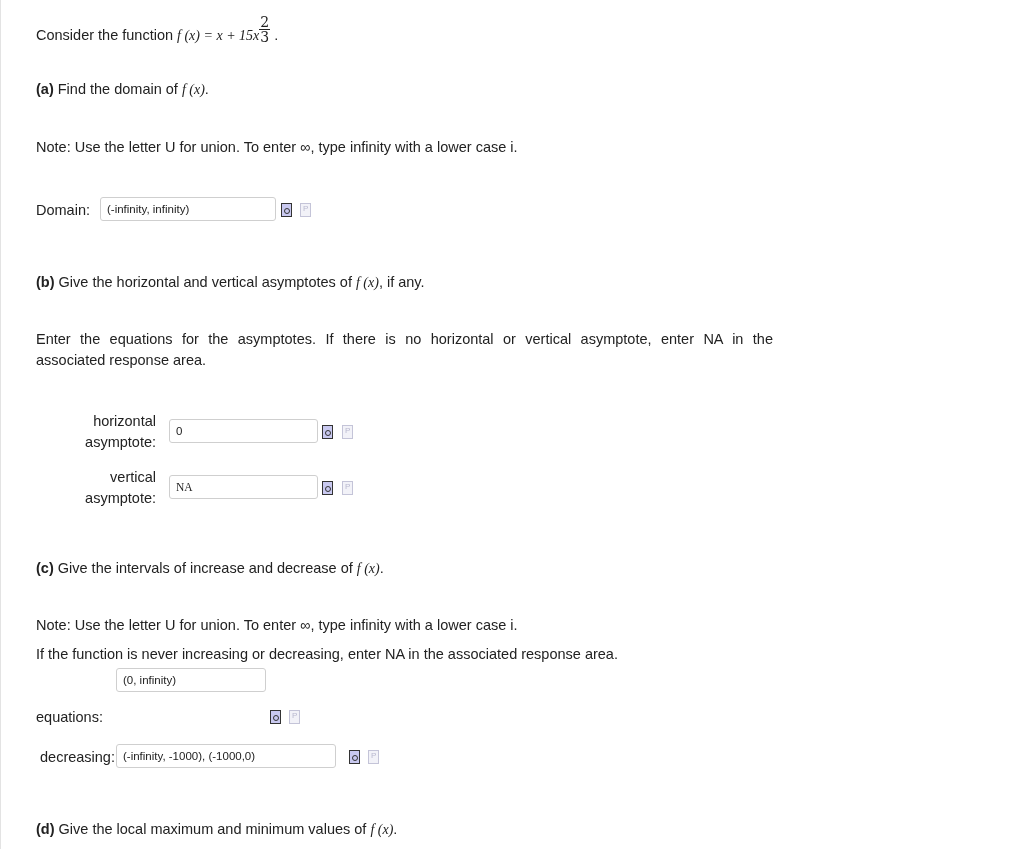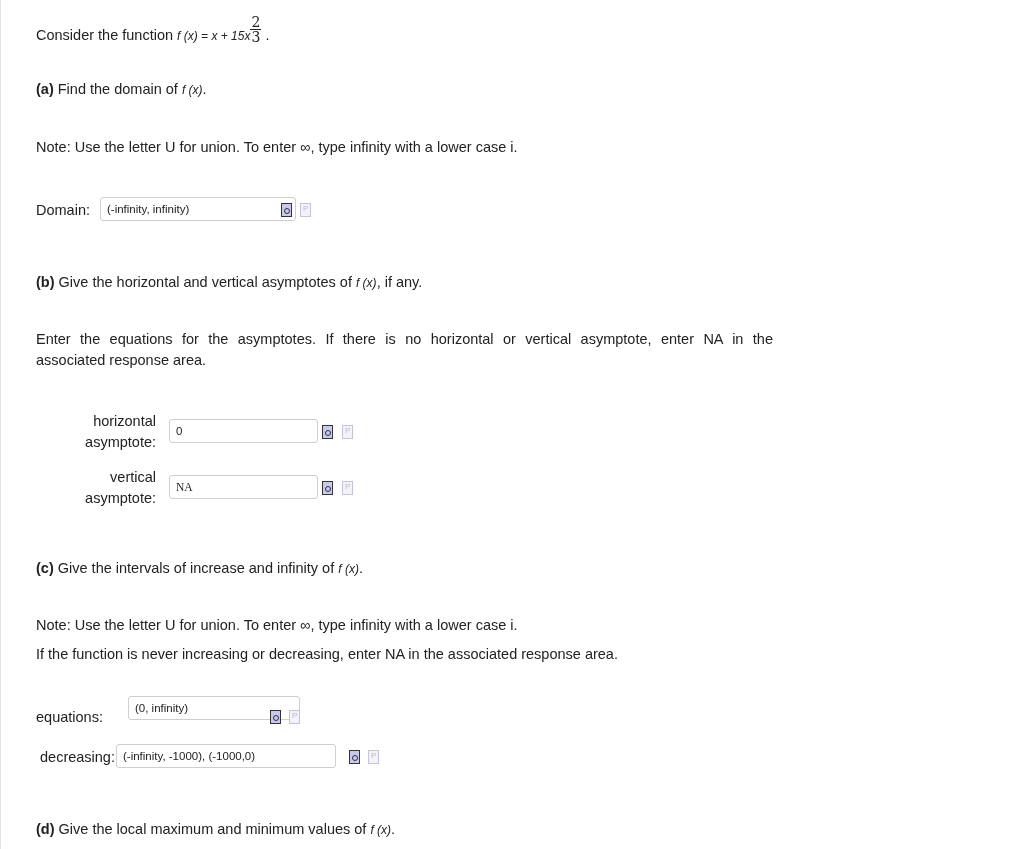--- a/index.html
+++ b/index.html
@@ -1,20 +1,20 @@
 <!DOCTYPE html>
 <html><head>
 <meta charset="utf-8">
 <style>
   html, body { margin:0; padding:0; background:#fff; }
   body { width:1024px; height:849px; overflow:hidden; position:relative;
          font-family:"Liberation Sans", sans-serif; color:#222; font-size:14.5px; }
   .leftbar { position:absolute; left:0; top:0; width:1px; height:849px; background:#e3e3e3; }
   .abs { position:absolute; white-space:nowrap; }
-  .math { font-family:Liberation Sans, sans-serif; font-style:italic; font-size:12px; }
+  .math { font-family:Liberation Serif, serif; font-style:italic; font-size:14px; }
   .frac { display:inline-block; vertical-align:middle; text-align:center; font-family:"DejaVu Serif", serif; font-size:14px; line-height:14px; position:relative; top:-7px; }
   .frac .num { display:block; border-bottom:1px solid #222; padding:0 1px; }
   .frac .den { display:block; }
   .inp { position:absolute; height:24px; border:1px solid #cfcfcf; border-radius:3px;
          box-sizing:border-box; font-family:"Liberation Sans", sans-serif; font-size:11.5px;
          padding:0 6px; line-height:22px; color:#222; background:#fff; }
   .icon-preview { position:absolute; width:11px; height:14px; border:1px solid #333;
                   background:#c9c9f0; box-sizing:border-box; }
   .icon-preview::after { content:""; position:absolute; left:2px; top:4px; width:4px; height:4px; border:1px solid #333; border-radius:50%; }
   .icon-help { position:absolute; width:11px; height:14px; border:1px solid #c4c4d8;
@@ -36,21 +36,21 @@
 </div>
 
 <div class="abs" style="left:36px; top:81px;">
   <b>(a)</b>
   <span>Find the domain of</span>
   <span class="math">f (x)</span><span>.</span>
 </div>
 <div class="abs" style="left:36px; top:139px;">Note: Use the letter U for union. To enter ∞, type infinity with a lower case i.</div>
 
 <div class="abs" style="left:36px; top:202px;">Domain:</div>
-<input class="inp" style="left: 100px; top: 197px; width: 196px;" value="(-infinity, infinity)">
+<input class="inp" style="left: 100px; top: 197px; width: 176px;" value="(-infinity, infinity)">
 <span class="icon-preview" style="left:281px; top:203px;"></span>
 <span class="icon-help" style="left:300px; top:203px;"></span>
 
 <div class="abs" style="left:36px; top:274px;text-align:right;">
   <b>(b)</b>
   <span>Give the horizontal and vertical asymptotes of</span>
   <span class="math">f (x)</span><span>, if any.</span>
 </div>
 <div class="abs" style="left:36px; top:331px; width:737px; white-space:normal; text-align:justify; text-align-last:justify;">Enter the equations for the asymptotes. If there is no horizontal or vertical asymptote, enter NA in the</div>
 <div class="abs" style="left:36px; top:352px;">associated response area.</div>
@@ -66,28 +66,28 @@
 <div class="lbl-r" style="left:60px; top:467px; width:96px;">
   <div>vertical</div>
   <div>asymptote:</div>
 </div>
 <input class="inp" style="left: 169px; top: 475px; width: 149px; font-family: Liberation Serif, serif;" value="NA">
 <span class="icon-preview" style="left:322px; top:481px;"></span>
 <span class="icon-help" style="left:342px; top:481px;"></span>
 
 <div class="abs" style="left:36px; top:560px;">
   <b>(c)</b>
-  <span>Give the intervals of increase and infinity of</span>
+  <span>Give the intervals of increase and decrease of</span>
   <span class="math">f (x)</span><span>.</span>
 </div>
 <div class="abs" style="left:36px; top:617px;">Note: Use the letter U for union. To enter ∞, type infinity with a lower case i.</div>
 <div class="abs" style="left:36px; top:646px;">If the function is never increasing or decreasing, enter NA in the associated response area.</div>
 
 <div class="abs" style="left:36px; top:709px;">equations:</div>
-<input class="inp" style="left: 116px; top: 696px; width: 172px; margin-left: 12px;" value="(0, infinity)">
+<input class="inp" style="left: 116px; top: 668px; width: 150px;" value="(0, infinity)">
 <span class="icon-preview" style="left:270px; top:710px;"></span>
 <span class="icon-help" style="left:289px; top:710px;"></span>
 
 <div class="abs" style="left:40px; top:749px;">decreasing:</div>
 <input class="inp" style="left: 116px; top: 744px; width: 220px;" value="(-infinity, -1000), (-1000,0)">
 <span class="icon-preview" style="left:349px; top:750px;"></span>
 <span class="icon-help" style="left:368px; top:750px;"></span>
 
 <div class="abs" style="left:36px; top:821px;">
   <b>(d)</b>

